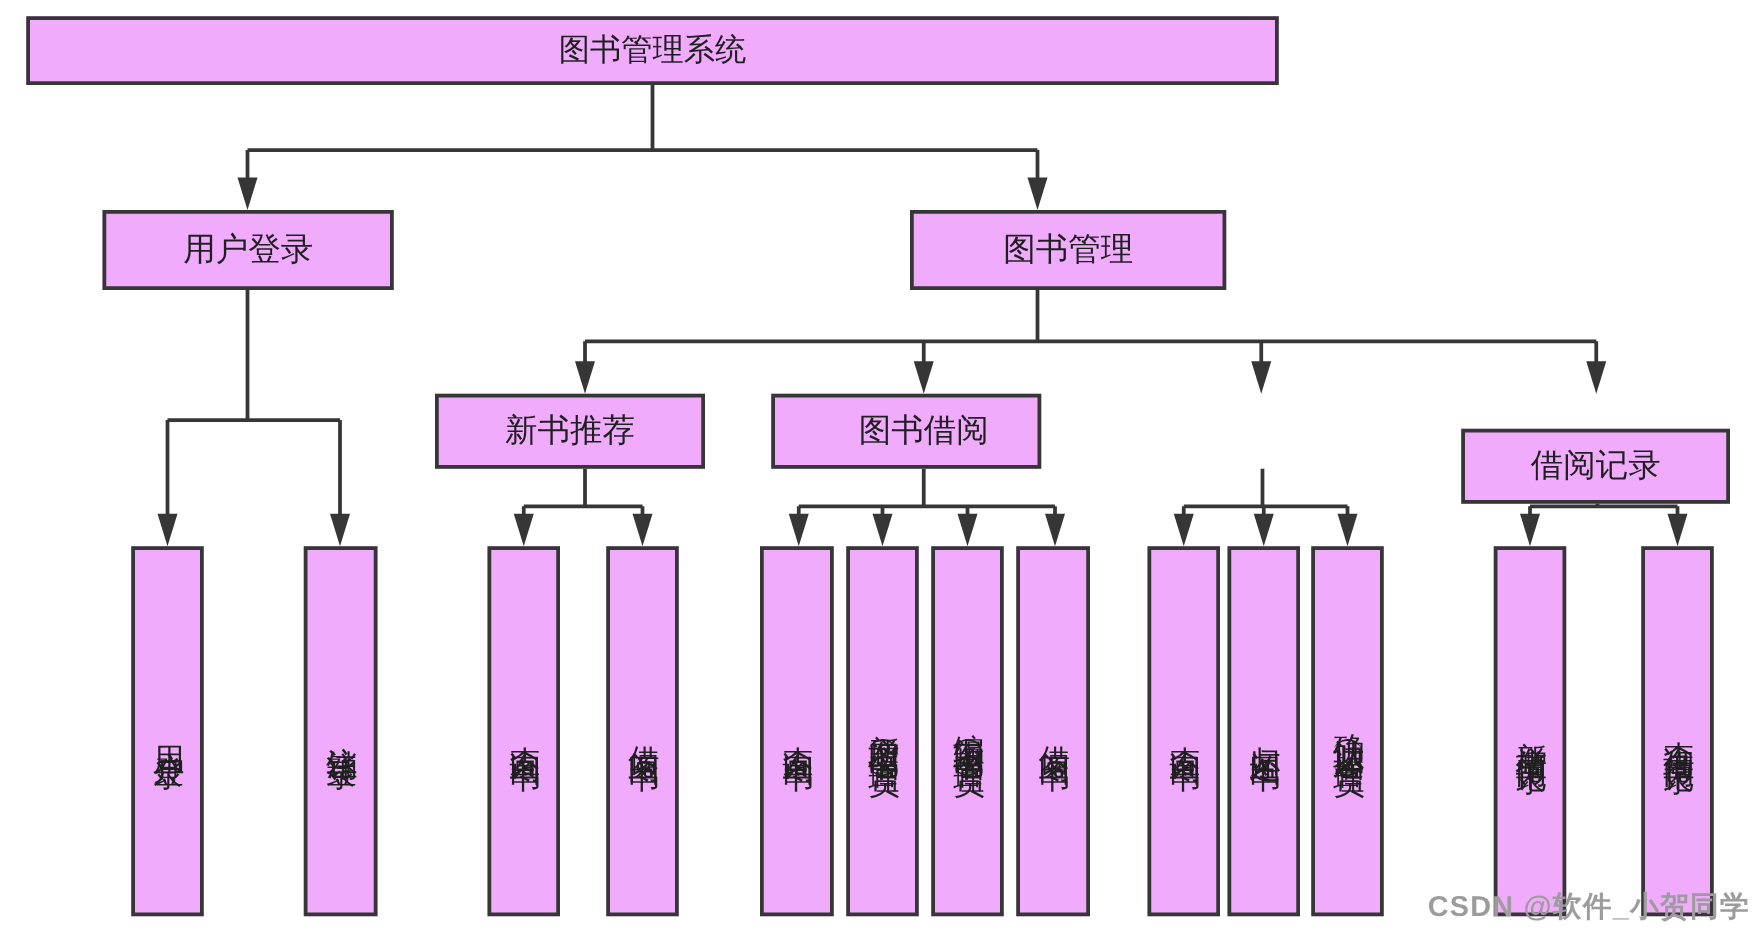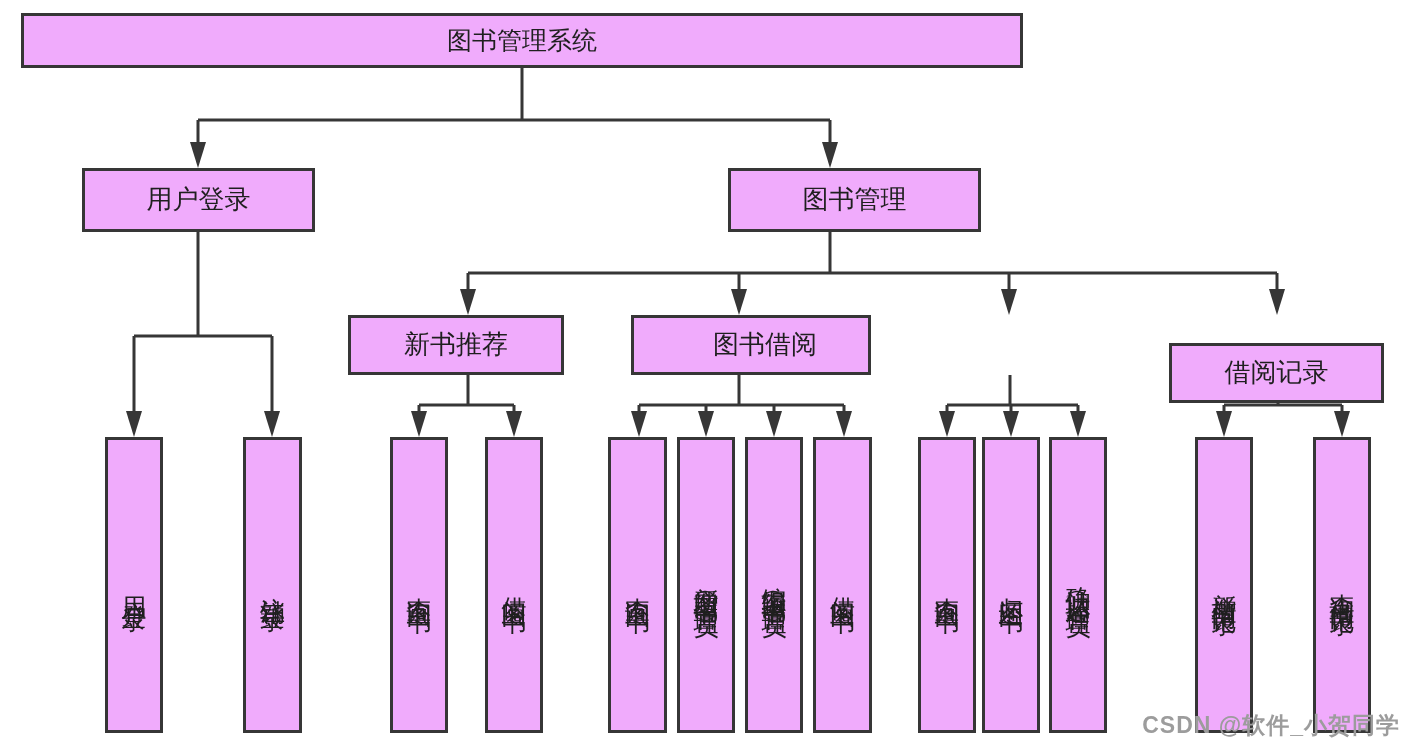--- a/index.html
+++ b/index.html
@@ -74,21 +74,21 @@
   <div class="node" style="left:82px;top:168px;width:233px;height:64px;">
     <span class="lbl">用户登录</span>
   </div>
   <div class="node" style="left:728px;top:168px;width:253px;height:64px;">
     <span class="lbl">图书管理</span>
   </div>
 
   <div class="node" style="left:348px;top:315px;width:216px;height:60px;">
     <span class="lbl">新书推荐</span>
   </div>
-  <div class="node" style="left:631px;top:315px;width:240px;height:60px;padding-left:28px;">
+  <div class="node" style="left:617px;top:315px;width:216px;height:60px;padding-left:28px;">
     <span class="lbl">图书借阅</span>
   </div>
   <div class="node" style="left:1169px;top:315px;width:215px;height:60px;margin-top:28px;">
     <span class="lbl">借阅记录</span>
   </div>
 
   <div class="node leaf" style="left:105px;top:437px;width:58px;height:296px;">
     <span class="lbl">用户登录</span>
   </div>
   <div class="node leaf" style="left:243px;top:437px;width:59px;height:296px;">

